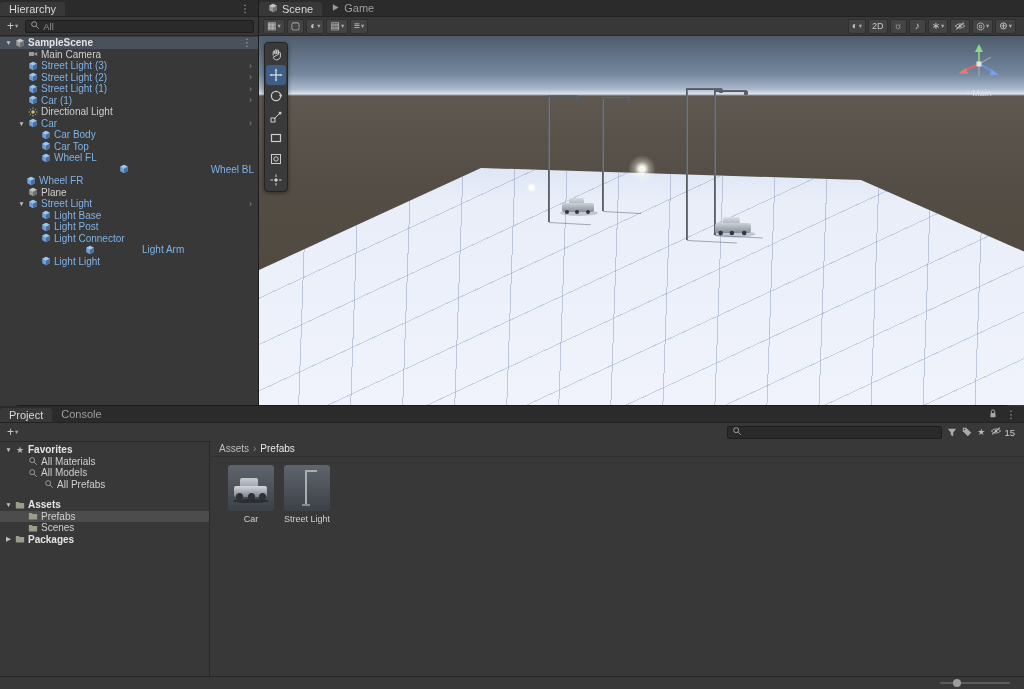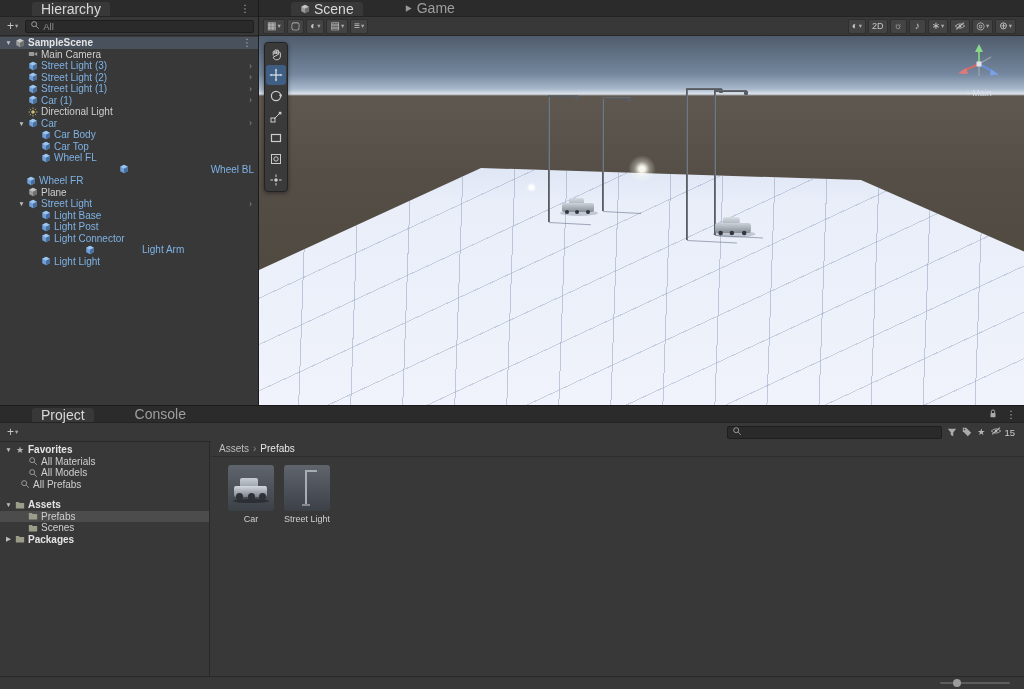--- a/index.html
+++ b/index.html
@@ -5,21 +5,21 @@
   * { margin:0; padding:0; box-sizing:border-box; }
   html,body { background:#222; }
   #root{
     position:relative; width:1024px; height:689px; overflow:hidden;
     background:#383838; color:#c8c8c8;
     font-family:"Liberation Sans", sans-serif; font-size:11px;
     user-select:none;
   }
   
   .tabbar{height:17px;background:#2b2b2b;display:flex;align-items:stretch;border-bottom:1px solid #232323;position:relative;}
-  .tab{display:flex;align-items:center;gap:4px;padding:0 9px;font-size:14px;color:#9e9e9e;margin-left:32px;}
+  .tab{display:flex;align-items:center;gap:4px;padding:0 9px;font-size:11px;color:#9e9e9e;}
   .tab.active{background:#383838;color:#d8d8d8;border-radius:3px 3px 0 0;margin-top:2px;}
   .tab-icons{margin-left:auto;display:flex;align-items:center;gap:6px;padding-right:6px;color:#b5b5b5;}
   .toolbar{height:19px;background:#383838;border-bottom:1px solid #282828;display:flex;align-items:center;padding:0 4px;gap:4px;}
   .plusbtn{display:flex;align-items:center;gap:1px;color:#c8c8c8;font-size:12px;padding:0 3px;line-height:1;}
   .caret{font-size:6.5px;color:#a8a8a8;line-height:1;}
   .searchbox{height:13px;background:#2a2a2a;border:1px solid #1e1e1e;border-radius:2px;display:flex;align-items:center;gap:3px;padding:0 4px;color:#8f8f8f;font-size:9.5px;}
   .kebab{margin-left:auto;color:#b0b0b0;font-size:10px;padding:0 2px;}
 
   
   #hierarchy{position:absolute;left:0;top:0;width:258px;height:405px;background:#383838;}
@@ -67,21 +67,21 @@
     background:radial-gradient(circle,#ffffff 0 30%, rgba(255,255,255,.25) 65%, transparent 75%);}
   #s-tools{position:absolute;left:5px;top:6px;background:#3a3a3a;border:1px solid #232323;border-radius:4px;
     padding:1px;display:flex;flex-direction:column;gap:1px;box-shadow:0 1px 4px rgba(0,0,0,.45);}
   .toolbtn{width:20px;height:20px;border-radius:3px;display:flex;align-items:center;justify-content:center;}
   .toolbtn.active{background:#3e5f83;}
   #gizmo{position:absolute;right:10px;top:4px;width:70px;text-align:center;}
   #persp{font-size:9px;color:rgba(225,230,240,.75);margin-top:-4px;}
   #persp .arr{color:rgba(225,230,240,.6);margin-right:3px;}
 
   
-  #project{position:absolute;left:0;top:405px;right:0;bottom:0;background:#383838;border-top:1px solid #1a1a1a;}
+  #project{position:absolute;left:0;top:405px;right:0;bottom:0;background:#383838;border-top:1px solid #1a1a1a;border-radius:20px;}
   #p-side{position:absolute;left:0;top:35px;bottom:13px;width:210px;border-right:1px solid #292929;padding-top:3px;overflow:hidden;}
   #p-content{position:absolute;left:211px;top:35px;right:0;bottom:13px;overflow:hidden;}
   .crumbs{height:16px;display:flex;align-items:center;padding:0 8px;font-size:10px;color:#bdbdbd;border-bottom:1px solid #2e2e2e;background:#383838;}
   .crumb.current{color:#e8e8e8;}
   .crumb-sep{margin:0 4px;color:#8a8a8a;}
   #p-grid{display:flex;padding:8px 0 0 14px;}
   .tile{width:52px;display:flex;flex-direction:column;align-items:center;margin-right:4px;}
   .thumb{width:46px;height:46px;border-radius:3px;background:linear-gradient(#60656d,#3c4047);position:relative;overflow:hidden;}
   .tlabel{font-size:9px;margin-top:3px;color:#d0d0d0;}
   .tc-body{position:absolute;left:6px;top:21px;width:33px;height:11px;background:linear-gradient(#d3d8de,#7d838b);border-radius:2px;}
@@ -639,21 +639,21 @@
         <div class="row" style="padding-left: 16px;">
           <span class="exp"></span>
           <span class="ric">
             <svg width="10" height="10" viewBox="0 0 12 12">
               <circle cx="5" cy="5" r="3" fill="none" stroke="#999" stroke-width="1.2"></circle>
               <line x1="7.4" y1="7.4" x2="10.5" y2="10.5" stroke="#999" stroke-width="1.2"></line>
             </svg>
           </span>
           <span class="lbl">All Models</span>
         </div>
-        <div class="row" style="padding-left: 8px;">
+        <div class="row" style="padding-left: 32px;">
           <span class="exp"></span>
           <span class="ric">
             <svg width="10" height="10" viewBox="0 0 12 12">
               <circle cx="5" cy="5" r="3" fill="none" stroke="#999" stroke-width="1.2"></circle>
               <line x1="7.4" y1="7.4" x2="10.5" y2="10.5" stroke="#999" stroke-width="1.2"></line>
             </svg>
           </span>
           <span class="lbl">All Prefabs</span>
         </div>
         <div class="row" style="margin-top: 9px; padding-left: 3px;">

